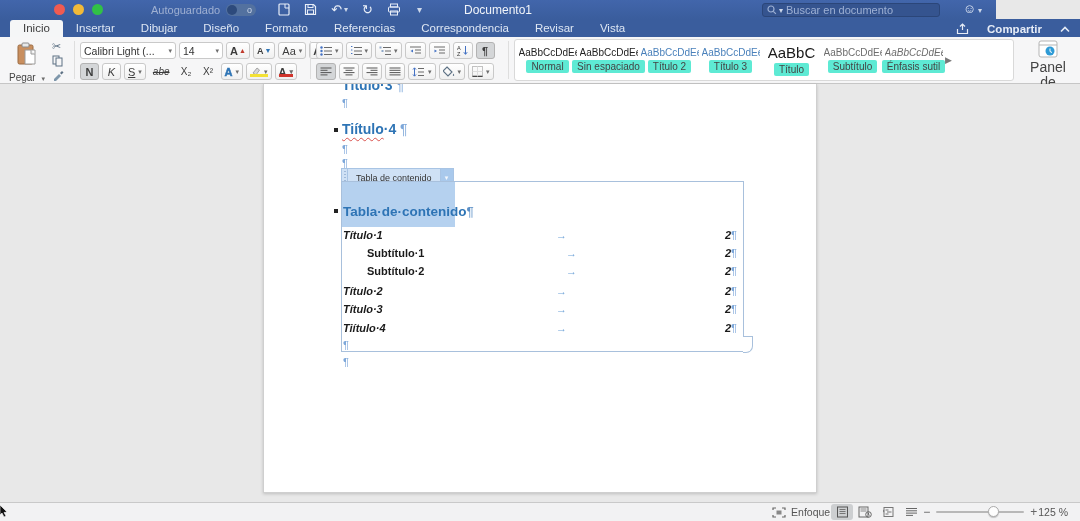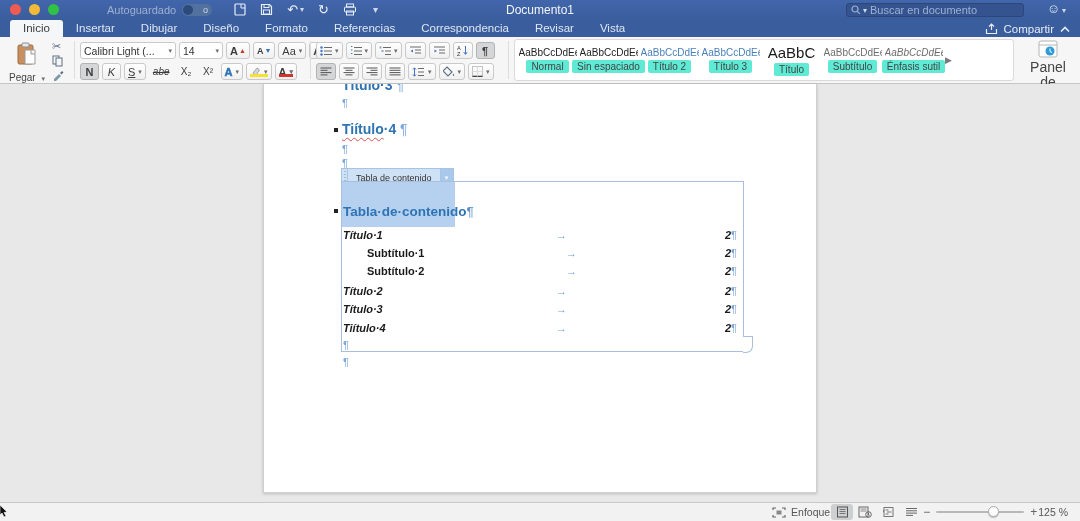--- a/index.html
+++ b/index.html
@@ -1,21 +1,21 @@
 <!DOCTYPE html>
 <html><head>
 <meta charset="utf-8">
 <style>
   * { margin:0; padding:0; box-sizing:border-box; }
   html,body { width:1080px; height:521px; overflow:hidden; }
   body { font-family:"Liberation Sans",sans-serif; position:relative; background:#e8e8e8; }
 
   
-  .titlebar { position:absolute; left:0; top:0; width:1080px; height:19px;
-    background:linear-gradient(#4266ab,#3a5d9d); display:flex; align-items:center; color:#dfe7f3; }
+  .titlebar { position:absolute; left:0; top:0; width:996px; height:19px;
+    background:linear-gradient(#4266ab,#3a5d9d); display:flex; align-items:center; color:#dfe7f3;padding-left:44px; }
   .lights { display:flex; gap:8px; margin-left:10px; }
   .light { width:11px; height:11px; border-radius:50%; }
   .l-red{background:#f05b51;} .l-yellow{background:#f2ba38;} .l-green{background:#31c146;}
   .autosave { display:flex; align-items:center; gap:6px; margin-left:48px; font-size:11px; color:#9fb0d2; }
   .toggle { width:30px; height:12px; border-radius:6px; background:#53719f; position:relative; }
   .toggle .knob { position:absolute; left:1px; top:1px; width:10px; height:10px; border-radius:50%; background:#2d4a7c; }
   .toggle .off-o { position:absolute; right:4px; top:0; font-size:9px; color:#cdd8ea; line-height:12px; }
   .tb-icons { display:flex; align-items:center; gap:14px; margin-left:22px; }
   .tb-ic { display:inline-flex; align-items:center; color:#e8eef8; font-size:13px; }
   .tb-ic svg { display:block; }
@@ -24,21 +24,21 @@
   .searchbox { position:absolute; right:56px; top:3px; width:178px; height:14px; background:#35548f;
     border:1px solid #2b4679; border-radius:3px; display:flex; align-items:center; padding:0 4px; }
   .searchbox .ph { font-size:11px; color:#9db0d4; margin-left:3px; }
   .smiley { position:absolute; right:14px; top:1px; font-size:13px; color:#e8eef8; }
 
   
   .tabbar { position:absolute; left:0; top:19px; width:1080px; height:18px; background:#3a5d9d;
     display:flex; align-items:flex-end; }
   .tab { font-size:11.5px; color:#dde6f3; padding:2px 13px 3px; }
   .tab.active { background:#f5f6f7; color:#3c3c3c; border-radius:3px 3px 0 0; margin-left:10px; }
-  .share-zone { position:absolute; right:10px; bottom:2px; display:flex; align-items:center; gap:6px; color:#e6ecf6; font-size:11.5px; }
+  .share-zone { position:absolute; right:10px; bottom:2px; display:flex; align-items:center; gap:18px; color:#e6ecf6; font-size:11.5px;font-weight:bold; }
   .share-zone svg{display:block}
 
   
   .ribbon { position:absolute; left:0; top:37px; width:1080px; height:47px; background:#f6f6f7;
     border-bottom:1px solid #c6c6c6; }
   .rrow { display:flex; align-items:center; gap:3px; }
   .rbtn { height:17px; min-width:19px; border:1px solid #c9c9c9; border-radius:3px;
     background:linear-gradient(#fff,#f0f0f0); display:inline-flex; align-items:center; justify-content:center;
     font-size:11px; color:#3c3c3c; padding:0 3px; }
   .rbtn.noborder { border-color:transparent; background:transparent; }

